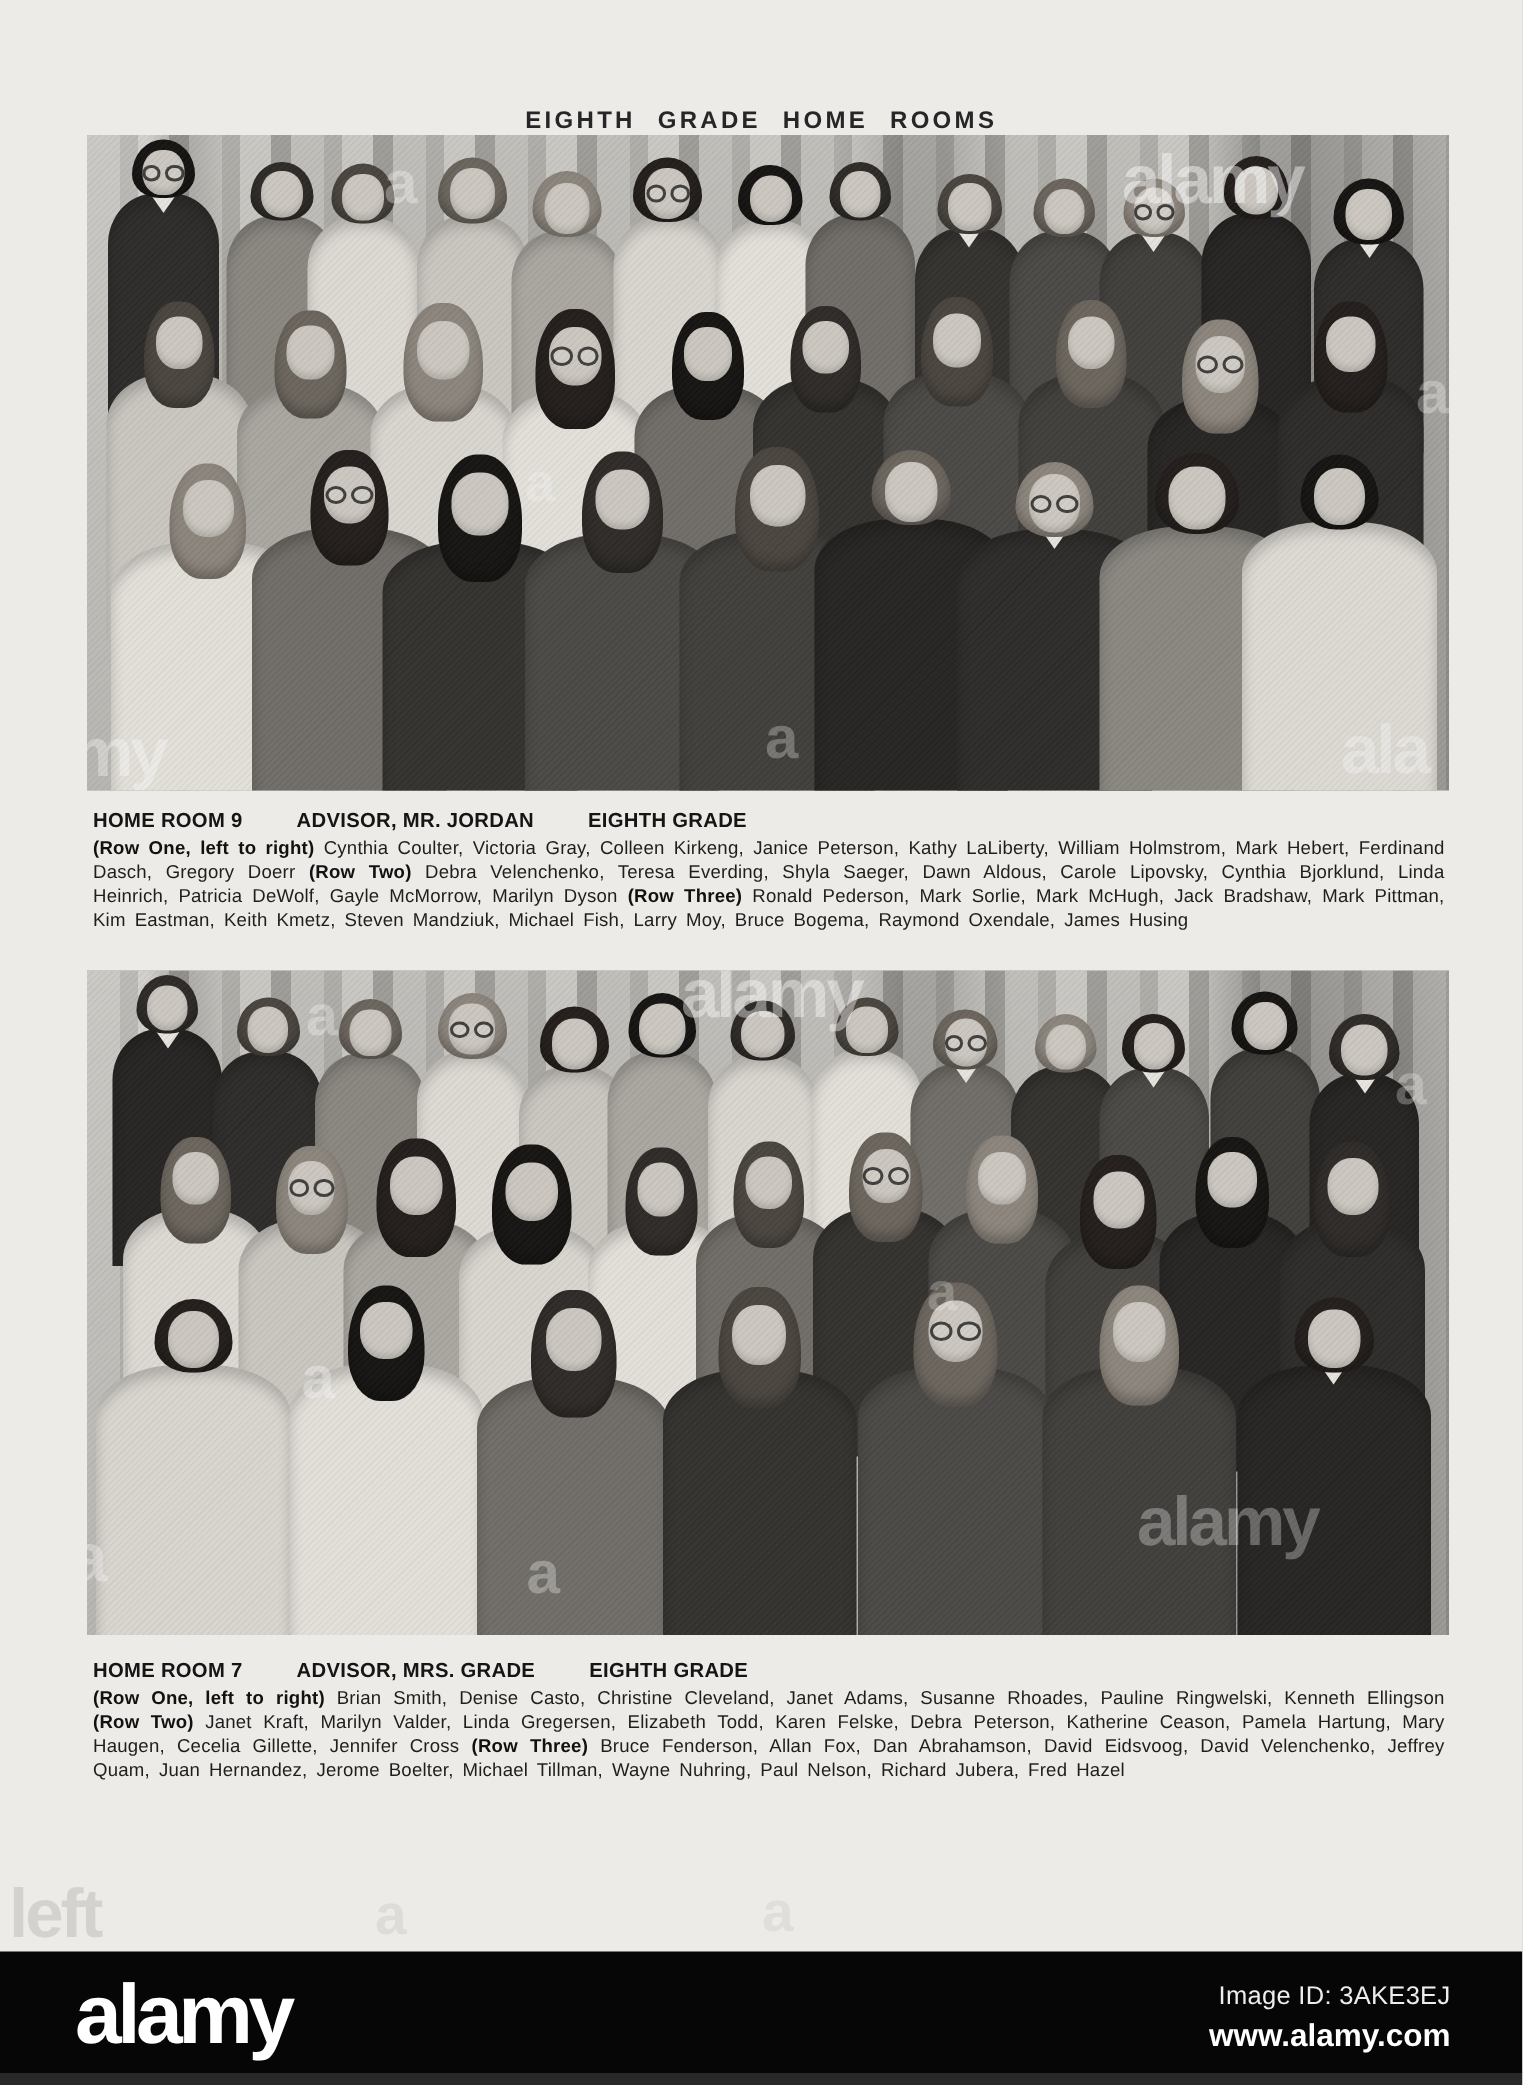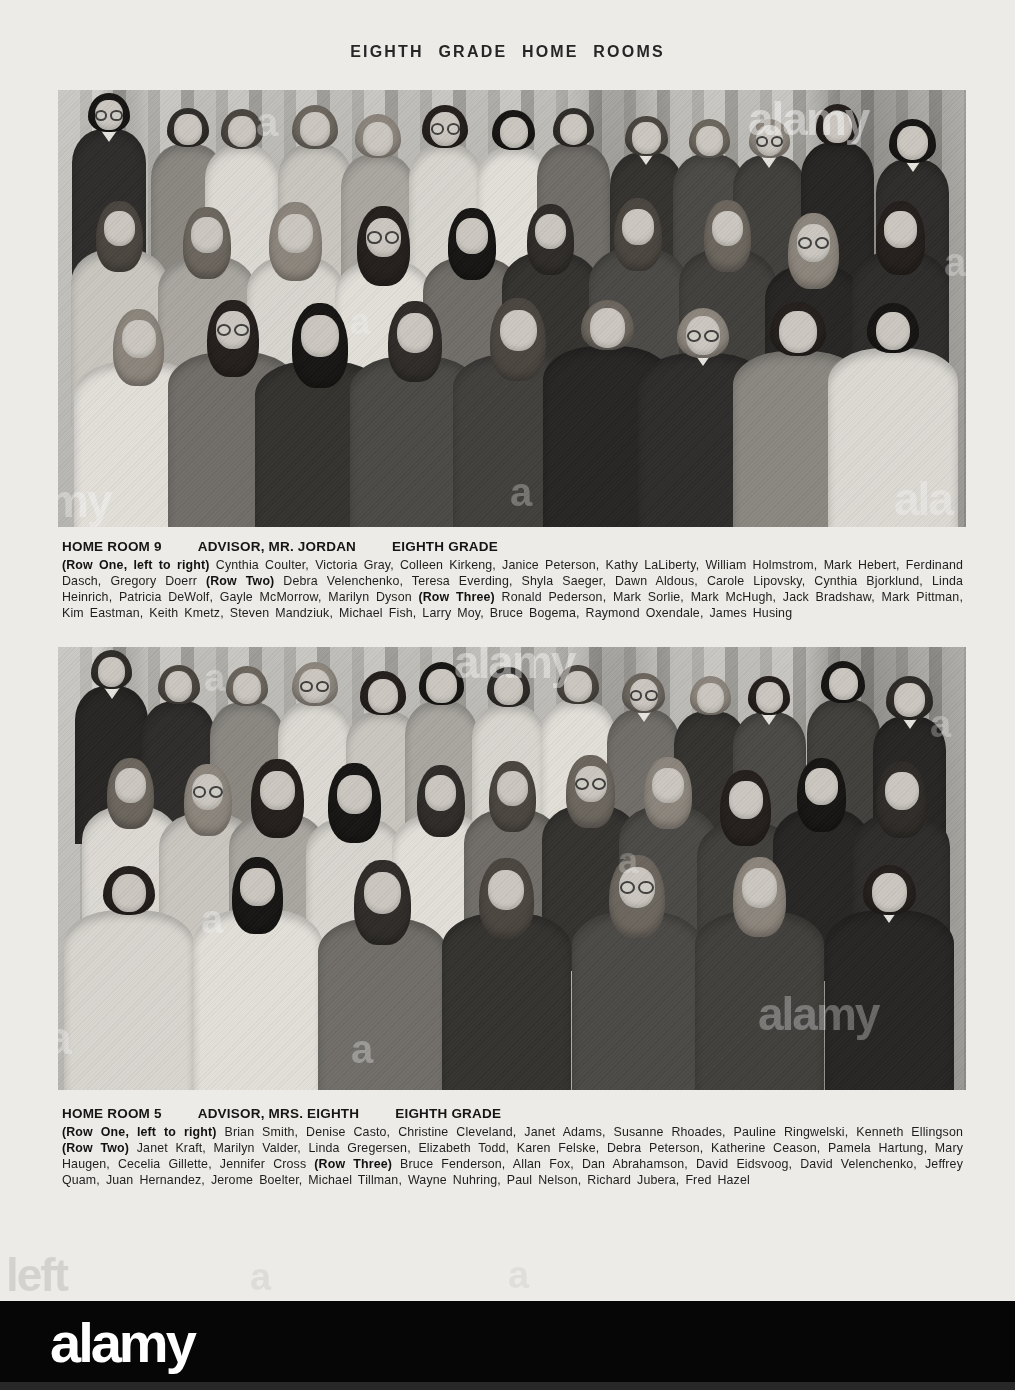--- a/index.html
+++ b/index.html
@@ -3,21 +3,21 @@
 <meta charset="utf-8">
 <style>
   html,body{margin:0;padding:0;background:#d8d8d6;}
   .page{
     position:relative;width:1015px;height:1390px;overflow:hidden;
     background:#edebe7;
     font-family:"Liberation Sans",sans-serif;
     color:#1d1d1d;
   }
   .page-title{
-    position:absolute;top:43px;left:0;width:100%;text-align:center;
+    position:absolute;top:72px;left:0;width:100%;text-align:center;
     font-size:16px;font-weight:bold;letter-spacing:2.2px;word-spacing:8px;color:#262626;
   }
   .photo{
     position:absolute;left:58px;width:908px;overflow:hidden;background:#aeaca7;
   }
   #photo-0{top:90px;height:437px;}
   #photo-1{top:647px;height:443px;}
   .curtain{
     position:absolute;inset:0;
     background:
@@ -511,30 +511,34 @@
         <span class="wm" style="left: 143px; top: 252px; font-size: 40px; opacity: 0.33;">a</span>
         <span class="wm" style="left: 560px; top: 196px; font-size: 36px; opacity: 0.24;">a</span>
         <span class="wm" style="left: 293px; top: 382px; font-size: 40px; opacity: 0.3;">a</span>
         <span class="wm" style="left: -12px; top: 368px; font-size: 46px; opacity: 0.33;">a</span>
         <span class="wm" style="left: 872px; top: 58px; font-size: 38px; opacity: 0.28;">a</span>
       </div>
   </section>
 
   <div class="caption" id="caption-1">
     <div class="cap-head">
-      <span>HOME ROOM 5</span>
-      <span>ADVISOR, MRS. EIGHTH</span>
+      <span>HOME ROOM 7</span>
+      <span>ADVISOR, MRS. GRADE</span>
       <span>EIGHTH GRADE</span>
     </div>
     <p class="cap-body"><b>(Row One, left to right) </b><span>Brian Smith, Denise Casto, Christine Cleveland, Janet Adams, Susanne Rhoades, Pauline Ringwelski, Kenneth Ellingson </span><b>(Row Two) </b><span>Janet Kraft, Marilyn Valder, Linda Gregersen, Elizabeth Todd, Karen Felske, Debra Peterson, Katherine Ceason, Pamela Hartung, Mary Haugen, Cecelia Gillette, Jennifer Cross </span><b>(Row Three) </b><span>Bruce Fenderson, Allan Fox, Dan Abrahamson, David Eidsvoog, David Velenchenko, Jeffrey Quam, Juan Hernandez, Jerome Boelter, Michael Tillman, Wayne Nuhring, Paul Nelson, Richard Jubera, Fred Hazel</span></p>
   </div>
 
   <div>
       <span class="pwm" style="left: 6px; top: 1252px; font-size: 46px; opacity: 0.1;">left</span>
       <span class="pwm" style="left: 250px; top: 1258px; font-size: 38px; opacity: 0.06;">a</span>
       <span class="pwm" style="left: 508px; top: 1256px; font-size: 38px; opacity: 0.05;">a</span>
     </div>
 
   <footer class="alamy-bar">
     <div class="alamy-logo">alamy</div>
+    <div class="bar-right">
+      <div class="image-id">Image ID: 3AKE3EJ</div>
+      <div class="site">www.alamy.com</div>
+    </div>
   </footer>
 
 </div>
 
 </body></html>

